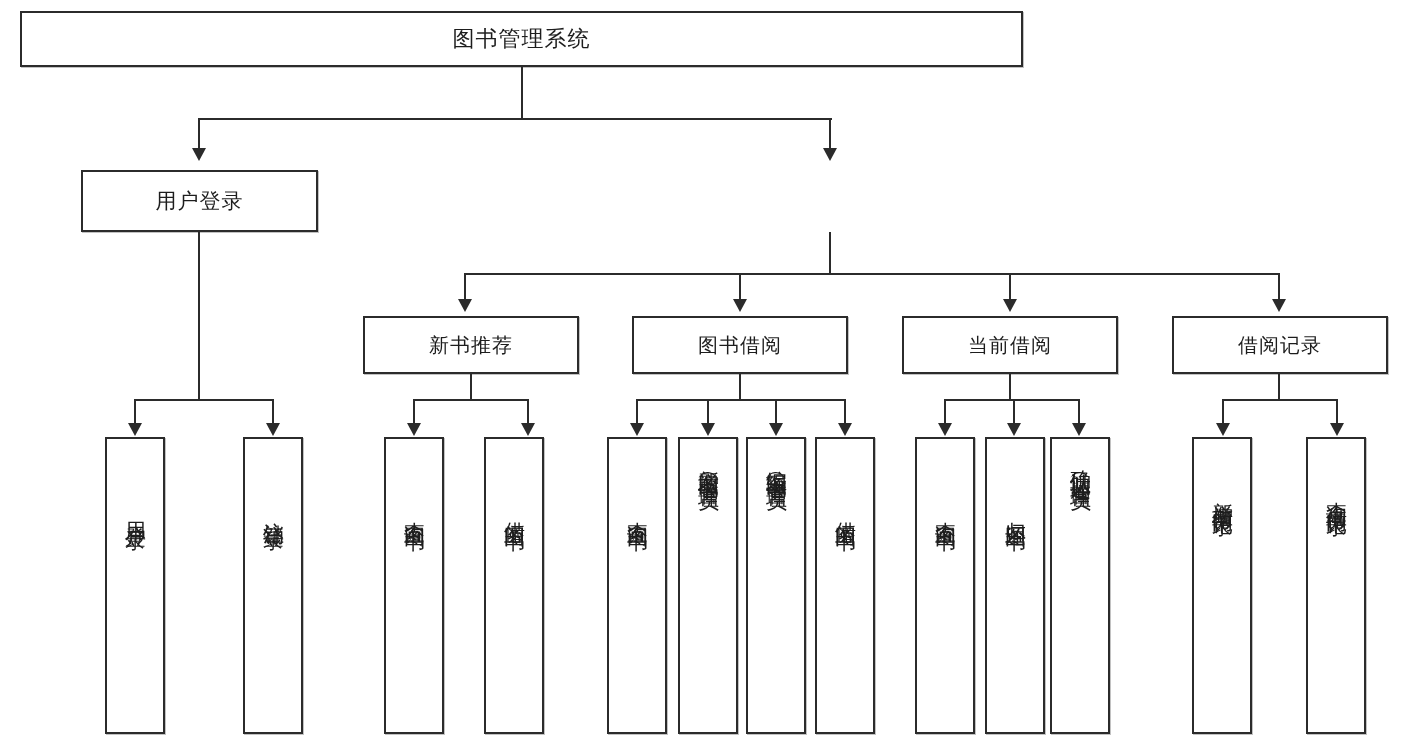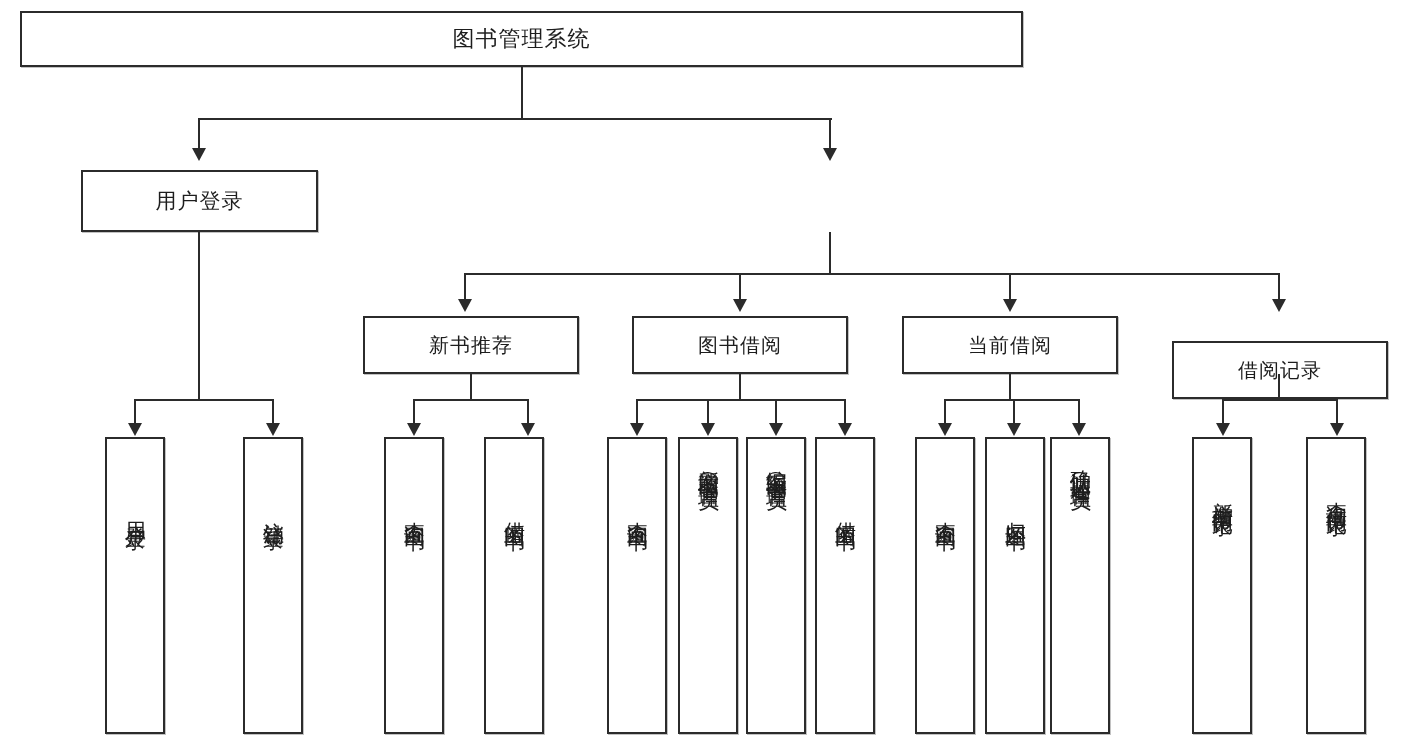--- a/index.html
+++ b/index.html
@@ -122,21 +122,21 @@
 
   <div class="node lvl3" style="left:363px;top:316px;width:216px;height:58px;">
     <span class="label">新书推荐</span>
   </div>
   <div class="node lvl3" style="left:632px;top:316px;width:216px;height:58px;">
     <span class="label">图书借阅</span>
   </div>
   <div class="node lvl3" style="left:902px;top:316px;width:216px;height:58px;">
     <span class="label">当前借阅</span>
   </div>
-  <div class="node lvl3" style="left:1172px;top:316px;width:216px;height:58px;margin-top:25px;">
+  <div class="node lvl3" style="left:1172px;top:316px;width:216px;height:58px;">
     <span class="label">借阅记录</span>
   </div>
 
   <div class="vline" style="left:470px;top:374px;width:2px;height:26px;"></div>
   <div class="hline" style="left:413px;top:399px;width:116px;height:2px;"></div>
   <div class="vline" style="left:413px;top:399px;width:2px;height:26px;"></div>
   <div class="arrow" style="left:407px;top:423px;"></div>
   <div class="vline" style="left:527px;top:399px;width:2px;height:26px;"></div>
   <div class="arrow" style="left:521px;top:423px;"></div>
 

